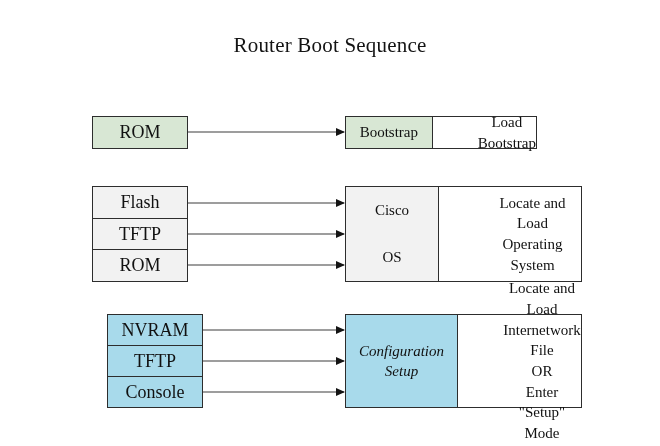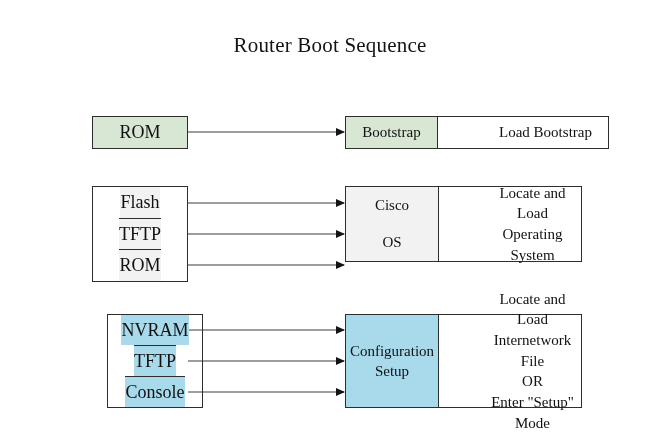--- a/index.html
+++ b/index.html
@@ -43,21 +43,20 @@
   .fill-green { background: var(--green); }
   .fill-gray  { background: var(--gray); }
   .fill-blue  { background: var(--blue); }
 
   .stack {
     position: absolute;
     box-sizing: border-box;
     border: 1px solid var(--border);
     display: flex;
     flex-direction: column;
-    align-items: center;
   }
   .stack .cell {
     flex: 1;
     display: flex;
     align-items: center;
     justify-content: center;
     font-size: 18px;
   }
   .stack .cell + .cell {
     border-top: 1px solid var(--border);
@@ -116,41 +115,41 @@
       <line x1="188" y1="265" x2="344" y2="265" marker-end="url(#ah)"></line>
       <line x1="188" y1="330" x2="344" y2="330" marker-end="url(#ah)"></line>
       <line x1="188" y1="361" x2="344" y2="361" marker-end="url(#ah)"></line>
       <line x1="188" y1="392" x2="344" y2="392" marker-end="url(#ah)"></line>
     </g>
   </svg>
 
   <div class="box fill-green" style="left:92px; top:116px; width:96px; height:33px;">
     <span>ROM</span>
   </div>
-  <div class="combo" style="left:345px; top:116px; width:264px; height:33px;">
+  <div class="combo" style="left:345px; top:116px; width:192px; height:33px;">
     <div class="left-cell fill-green" style="width:92px;">
       <div>Bootstrap</div>
     </div>
     <div class="right-cell">
       <div>Load Bootstrap</div>
     </div>
   </div>
 
   <div class="stack" style="left:92px; top:186px; width:96px; height:96px;">
     <div class="cell fill-gray">
       <span>Flash</span>
     </div>
     <div class="cell fill-gray">
       <span>TFTP</span>
     </div>
     <div class="cell fill-gray">
       <span>ROM</span>
     </div>
   </div>
-  <div class="combo" style="left:345px; top:186px; width:237px; height:76px;">
+  <div class="combo" style="left:345px; top:186px; width:237px; height:96px;">
     <div class="left-cell fill-gray spread" style="width:93px;">
       <div>Cisco</div>
       <div>OS</div>
     </div>
     <div class="right-cell">
       <div>Locate and Load</div>
       <div>Operating System</div>
     </div>
   </div>
 
@@ -159,21 +158,21 @@
       <span>NVRAM</span>
     </div>
     <div class="cell fill-blue">
       <span>TFTP</span>
     </div>
     <div class="cell fill-blue">
       <span>Console</span>
     </div>
   </div>
   <div class="combo" style="left:345px; top:314px; width:237px; height:94px;">
-    <div class="left-cell fill-blue" style="width:93px;">
+    <div class="left-cell fill-blue" style="width:112px;font-style:italic;">
       <div>Configuration</div>
       <div>Setup</div>
     </div>
     <div class="right-cell">
       <div>Locate and Load</div>
       <div>Internetwork File</div>
       <div>OR</div>
       <div>Enter "Setup" Mode</div>
     </div>
   </div>

